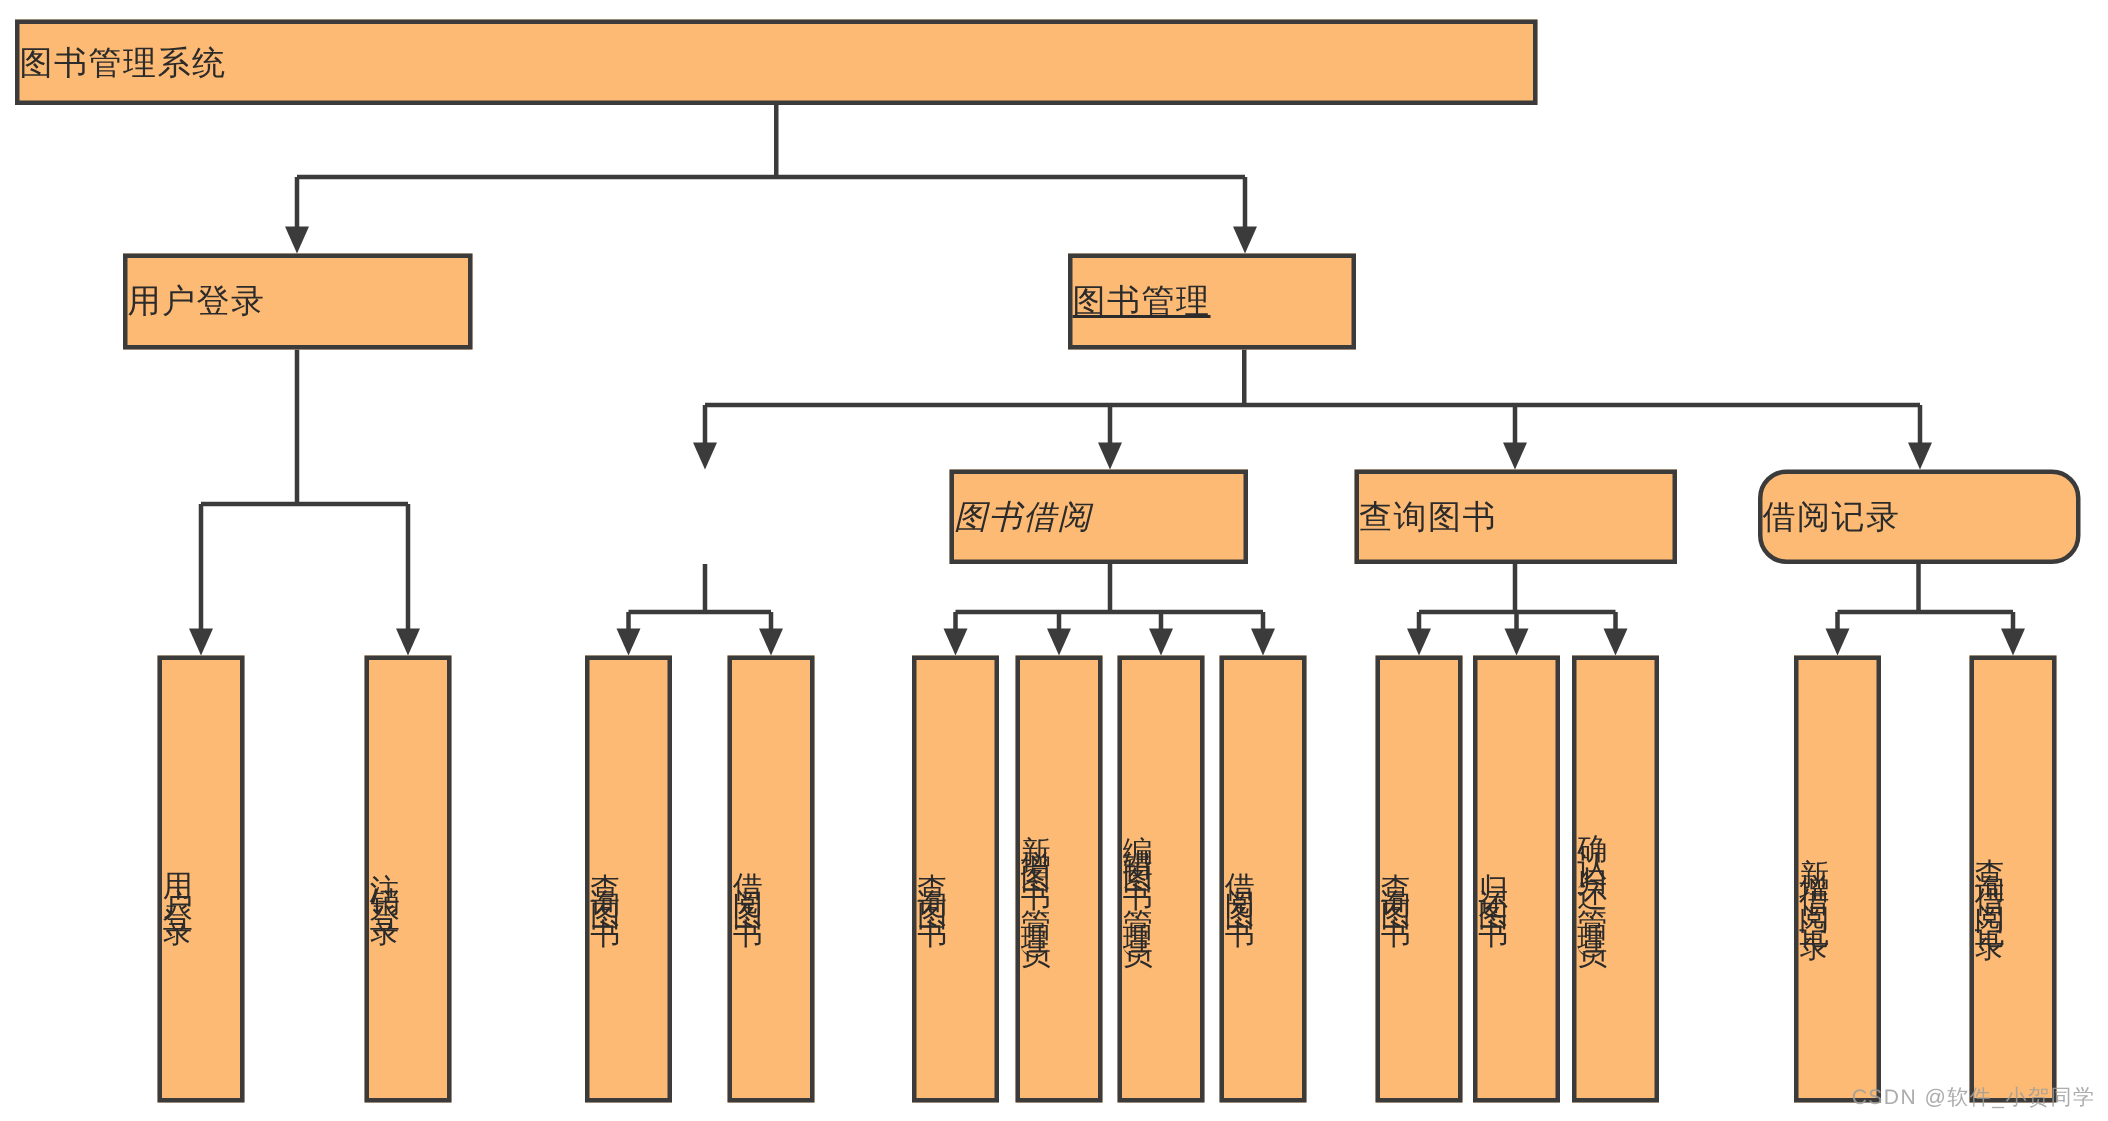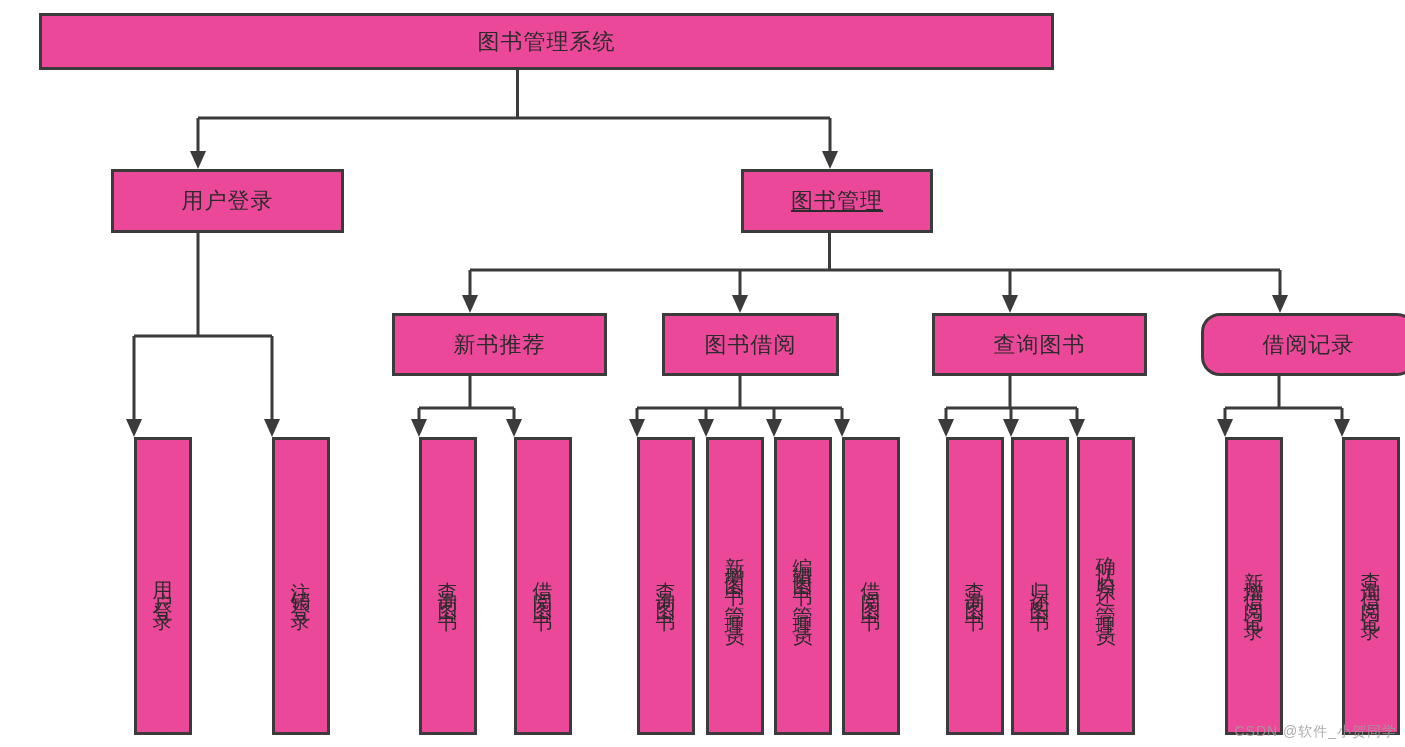--- a/index.html
+++ b/index.html
@@ -13,25 +13,23 @@
     background:#ffffff;
     font-family:"Liberation Sans","DejaVu Sans",sans-serif;
     color:var(--text);
     overflow:hidden;
   }
   #wires{position:absolute;left:0;top:0;pointer-events:none;}
   .box{
     position:absolute;
     box-sizing:border-box;
     border:3px solid var(--line);
-    background:#ec4899;
+    background:#fdba74;
     display:flex;
     align-items:center;
-    justify-content:center;
-    margin-left:29px;
   }
   .h-label{font-size:22px;letter-spacing:1px;}
   .leaf{width:58px;top:437px;height:298px;}
   .leaf span{
     writing-mode:vertical-rl;
     text-orientation:mixed;
     font-size:20px;
     letter-spacing:10px;
     line-height:1;
     white-space:nowrap;
@@ -87,24 +85,21 @@
     <span>图书管理系统</span>
   </div>
 
   <div class="box h-label" style="left:82px;top:169px;width:233px;height:64px;">
     <span>用户登录</span>
   </div>
   <div class="box h-label" style="left:712px;top:169px;width:192px;height:64px;text-decoration:underline;">
     <span>图书管理</span>
   </div>
 
-  <div class="box h-label" style="left:363px;top:313px;width:215px;height:63px;">
-    <span>新书推荐</span>
-  </div>
-  <div class="box h-label" style="left:633px;top:313px;width:177px;height:63px;">
+  <div class="box h-label" style="left:633px;top:313px;width:199px;height:63px;font-style:italic;">
     <span>图书借阅</span>
   </div>
   <div class="box h-label" style="left:903px;top:313px;width:215px;height:63px;">
     <span>查询图书</span>
   </div>
   <div class="box h-label" style="left:1172px;top:313px;width:215px;height:63px;border-radius:19px;">
     <span>借阅记录</span>
   </div>
 
   <div class="box leaf" style="left:105px;">

